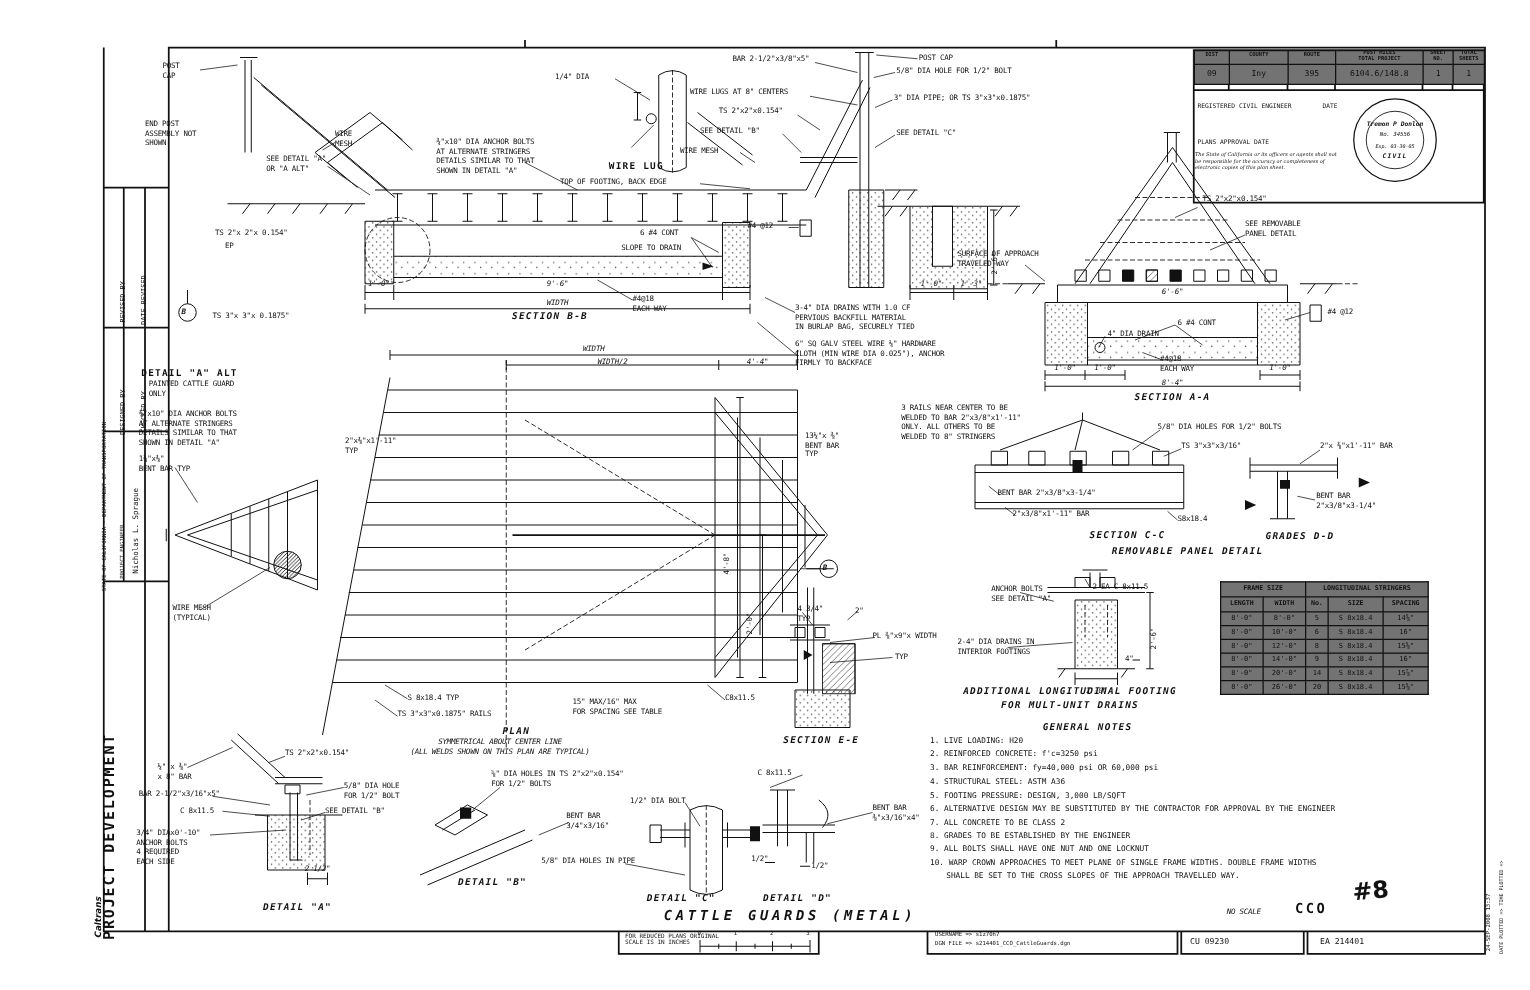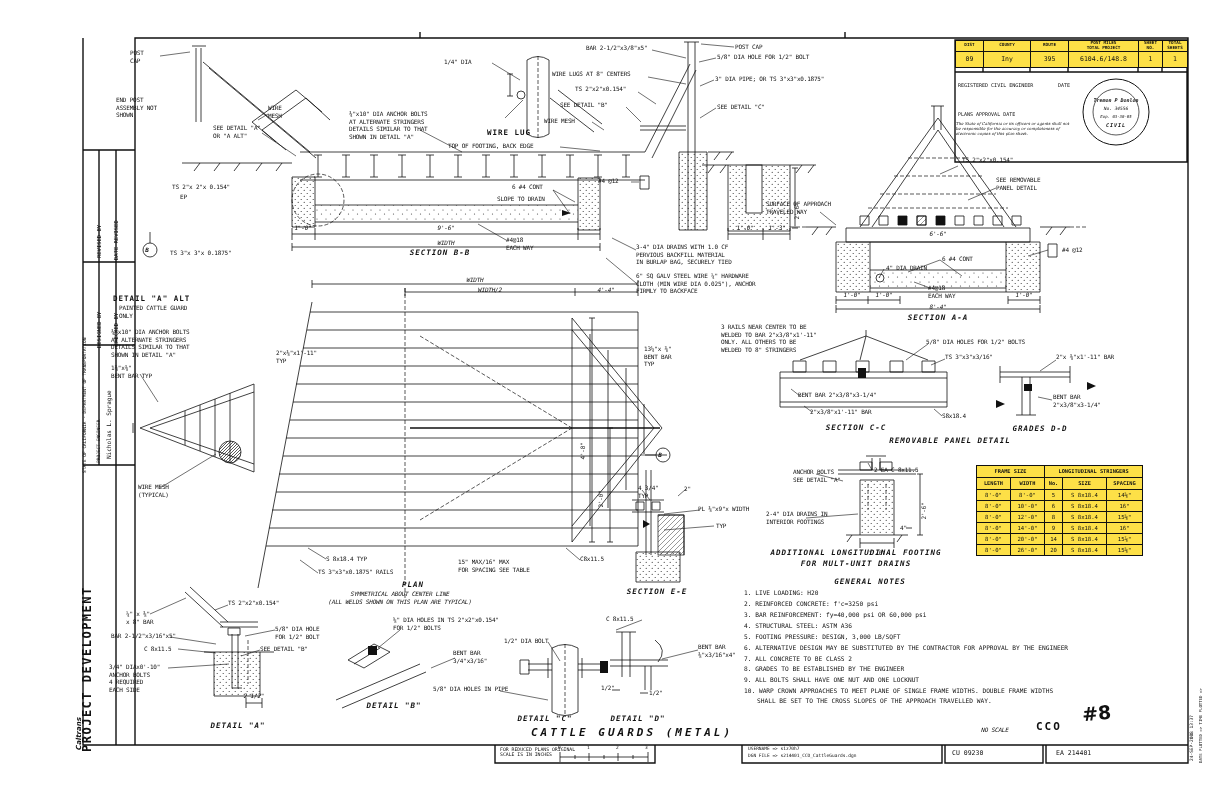--- a/index.html
+++ b/index.html
@@ -7,21 +7,21 @@
          font-family:"DejaVu Sans Mono",monospace;overflow:hidden;}
   svg.lines{position:absolute;left:0;top:0;}
   .lbl{position:absolute;font:6px/1.25 "DejaVu Sans Mono",monospace;white-space:pre-line;letter-spacing:-0.2px;color:#111;}
   .c{transform:translateX(-50%);text-align:center;font-style:italic;}
   .r{transform:rotate(-90deg);transform-origin:0 100%;white-space:nowrap;}
   .ttl{font-weight:bold;font-size:7.5px;letter-spacing:1px;}
   .bb{font-weight:bold;}
   .vert{position:absolute;transform:rotate(-90deg);transform-origin:0 100%;white-space:nowrap;color:#111;
         font-family:"DejaVu Sans Mono",monospace;}
   .tbx{position:absolute;color:#111;font-family:"DejaVu Sans Mono",monospace;white-space:pre-line;}
-  table.grid{position:absolute;border-collapse:collapse;table-layout:fixed;background:#fde047;padding-left:10px;}
+  table.grid{position:absolute;border-collapse:collapse;table-layout:fixed;background:#737373;padding-left:10px;}
   table.grid th,table.grid td{border:1px solid #111;padding:0;text-align:center;vertical-align:middle;
         font-family:"DejaVu Sans Mono",monospace;color:#111;white-space:pre-line;}
   #tb th{font-size:4.3px;line-height:1.15;font-weight:bold;}
   #tb td{font-size:6.5px;height:15px;}
   #st th{font-size:5.3px;line-height:1.1;font-weight:bold;height:11px;}
   #st td{font-size:5.6px;height:10px;}
   #notes{position:absolute;left:744px;top:588px;width:430px;margin:0;padding:0;list-style:none;}
   #notes li{font:6.2px/1.6 "DejaVu Sans Mono",monospace;color:#111;padding-left:13px;text-indent:-13px;
         white-space:pre-line;margin:0 0 1px 0;}
   .t-big{position:absolute;font-family:"DejaVu Sans Mono",monospace;font-weight:bold;color:#111;}
@@ -353,21 +353,21 @@
     <div class="lbl ttl c" style="left: 856px; top: 559px;">FOR MULT-UNIT DRAINS</div>
     <div class="lbl" style="left: 721px; top: 323px;">3 RAILS NEAR CENTER TO BE
 WELDED TO BAR 2"x3/8"x1'-11"
 ONLY. ALL OTHERS TO BE
 WELDED TO 8" STRINGERS</div>
     <div class="lbl" style="left: 926px; top: 338px;">5/8" DIA HOLES FOR 1/2" BOLTS</div>
     <div class="lbl" style="left: 945px; top: 353px;">TS 3"x3"x3/16"</div>
     <div class="lbl" style="left: 798px; top: 391px;">BENT BAR 2"x3/8"x3-1/4"</div>
     <div class="lbl" style="left: 810px; top: 408px;">2"x3/8"x1'-11" BAR</div>
     <div class="lbl" style="left: 942px; top: 412px;">S8x18.4</div>
-    <div class="lbl ttl c" style="left: 856px; top: 423px;">SECTION C-C</div>
+    <div class="lbl ttl c" style="left: 902px; top: 423px;">SECTION C-C</div>
     <div class="lbl ttl c" style="left: 950px; top: 436px;">REMOVABLE PANEL DETAIL</div>
     <div class="lbl" style="left: 1056px; top: 353px;">2"x ⅜"x1'-11" BAR</div>
     <div class="lbl" style="left: 1053px; top: 393px;">BENT BAR
 2"x3/8"x3-1/4"</div>
     <div class="lbl ttl c" style="left: 1040px; top: 424px;">GRADES D-D</div>
     <div class="lbl" style="left: 228px; top: 599px;">TS 2"x2"x0.154"</div>
     <div class="lbl" style="left: 126px; top: 610px;">¼" x ⅜"
 x 8" BAR</div>
     <div class="lbl" style="left: 111px; top: 632px;">BAR 2-1/2"x3/16"x5"</div>
     <div class="lbl" style="left: 144px; top: 645px;">C 8x11.5</div>

